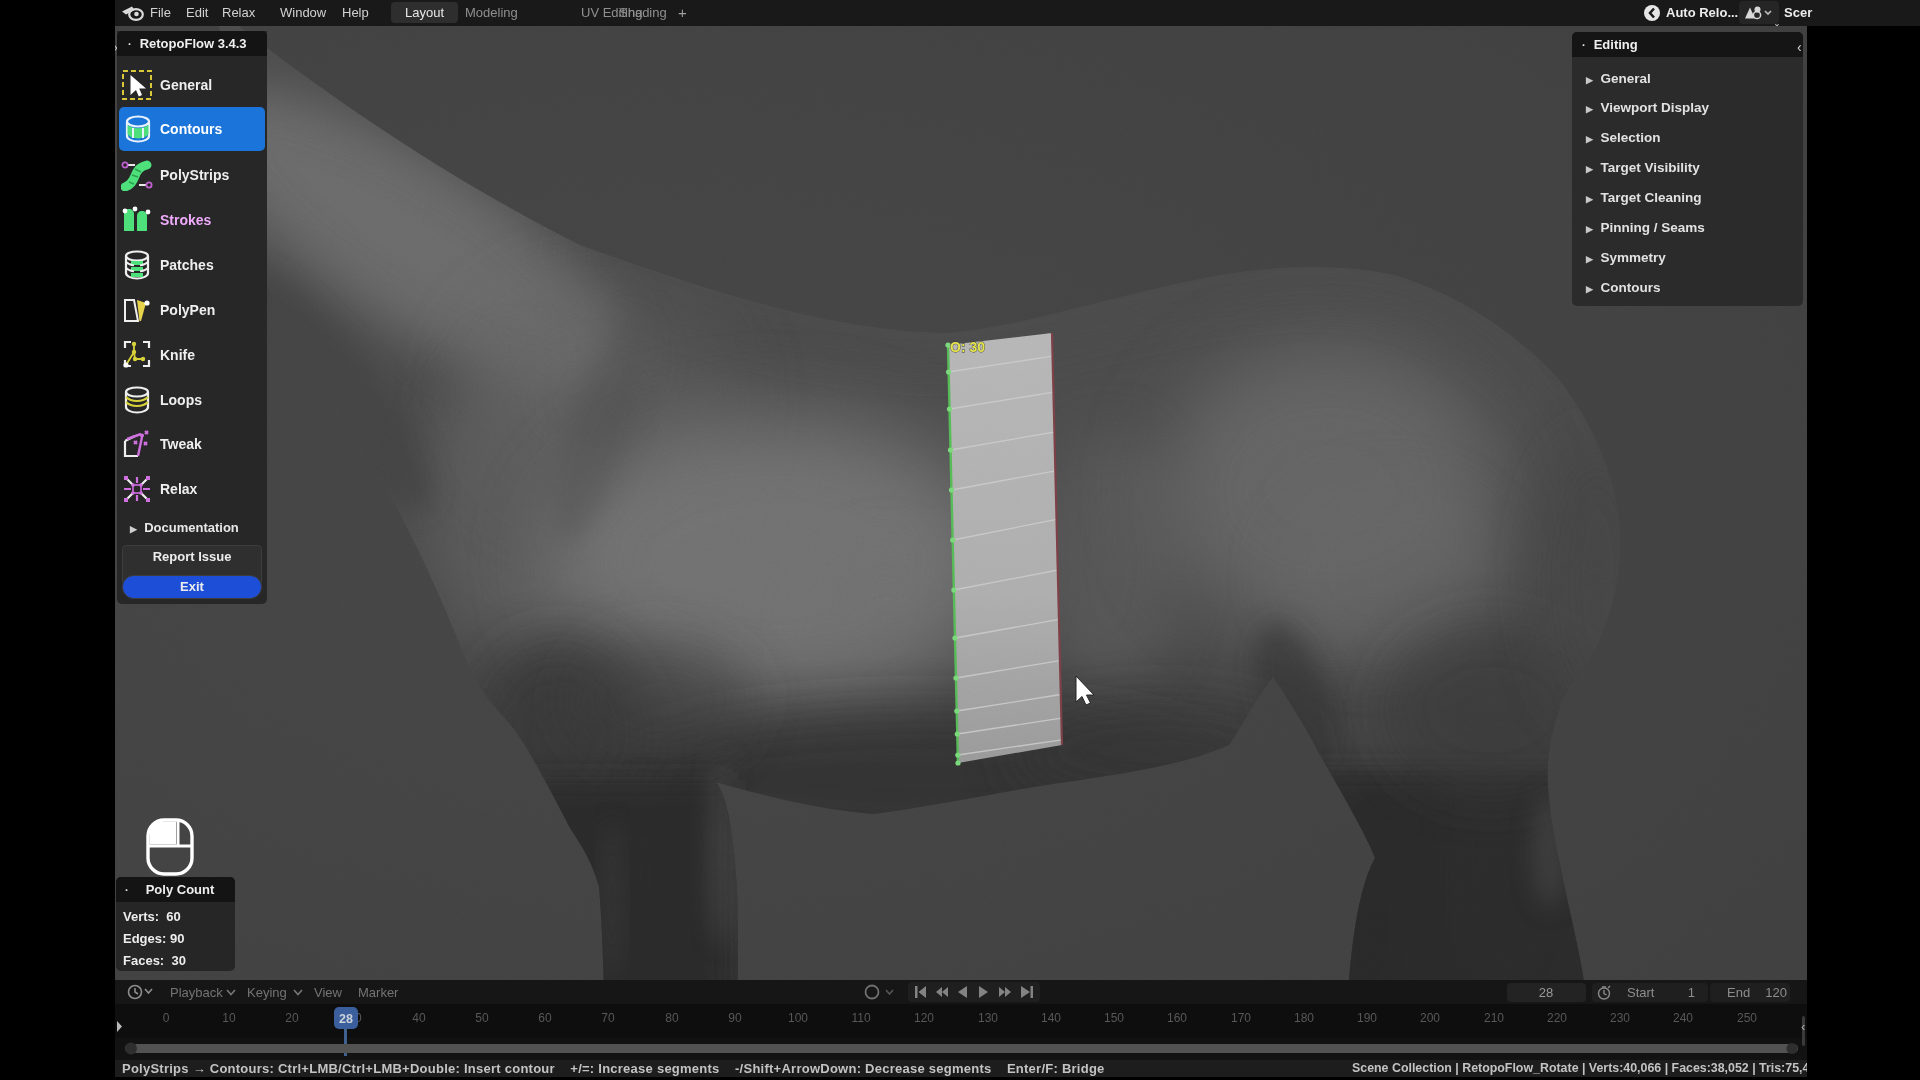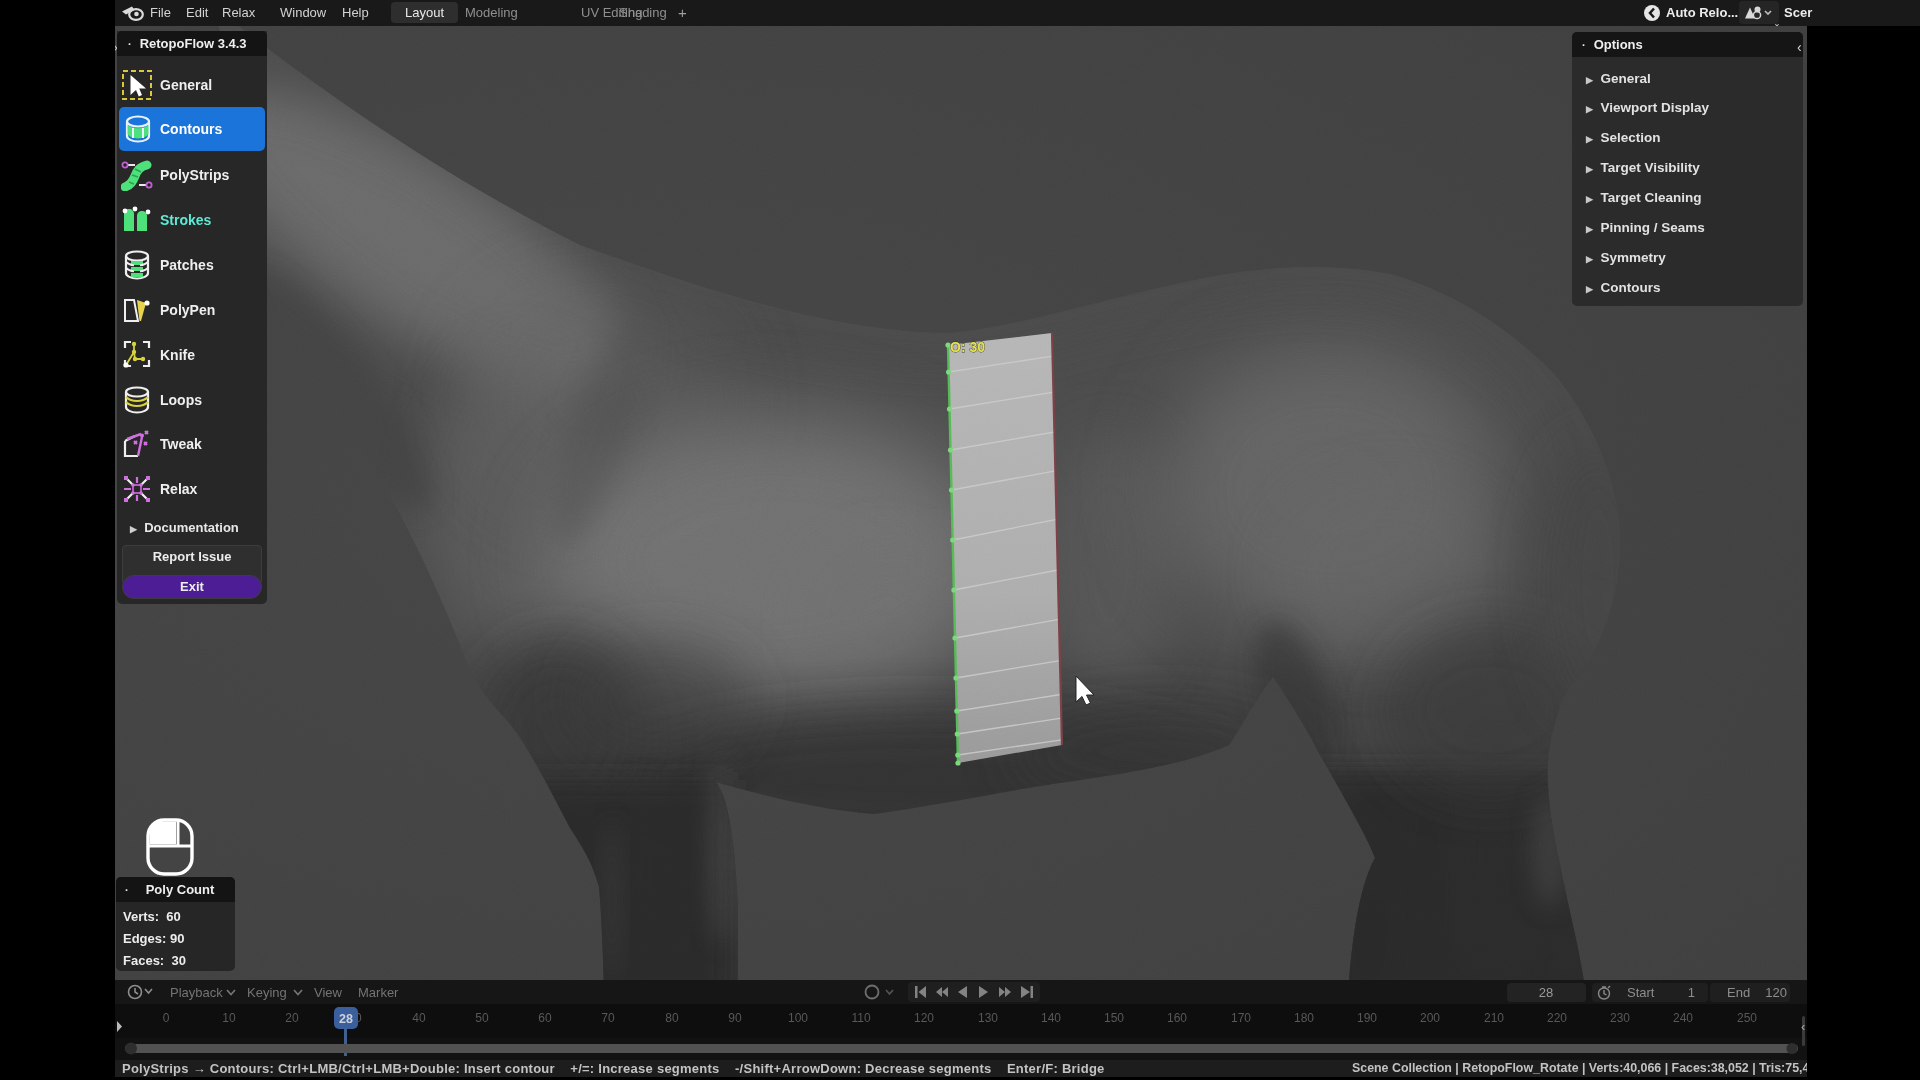--- a/index.html
+++ b/index.html
@@ -239,21 +239,21 @@
     </svg>
     <span class="abs" style="left:43px;top:136px;color:#efefef;font-size:14px;font-weight:bold;">PolyStrips</span>
 
     <svg class="abs" style="left:4px;top:173px" width="32" height="32" viewBox="0 0 32 32">
       <path d="M 3,10 C 3,7 5,5 8,5 C 11,5 13,7 13,10 L 13,27 L 3,27 Z" fill="#4ee07a"></path>
       <path d="M 16,12 C 16,9 18,7 21,7 C 24,7 26,9 26,12 L 26,27 L 16,27 Z" fill="#4ee07a"></path>
       <circle cx="4" cy="7" r="2.4" fill="#fff"></circle>
       <circle cx="14" cy="5" r="2.4" fill="#fff"></circle>
       <circle cx="27" cy="8" r="2.4" fill="#fff"></circle>
     </svg>
-    <span class="abs" style="left:43px;top:181px;color:#5eead4;font-size:14px;font-weight:bold;">Strokes</span>
+    <span class="abs" style="left:43px;top:181px;color:#f0abfc;font-size:14px;font-weight:bold;">Strokes</span>
 
     <svg class="abs" style="left:4px;top:218px" width="32" height="32" viewBox="0 0 32 32">
       <path d="M 5,7 L 5,24 C 5,27 10,29.5 16,29.5 C 22,29.5 27,27 27,24 L 27,7" fill="none" stroke="#efefef" stroke-width="2.2"></path>
       <ellipse cx="16" cy="7" rx="11" ry="4.5" fill="none" stroke="#efefef" stroke-width="2.2"></ellipse>
       <rect x="10" y="12" width="12" height="4" fill="#4ee07a"></rect>
       <rect x="10" y="18" width="12" height="4" fill="#4ee07a"></rect>
       <rect x="10" y="24" width="12" height="4" fill="#4ee07a"></rect>
       <path d="M 5,13 C 7,15 10,16 13,16.4 M 27,13 C 25,15 22,16 19,16.4 M 5,19 C 7,21 10,22 13,22.4 M 27,19 C 25,21 22,22 19,22.4" fill="none" stroke="#efefef" stroke-width="1.8"></path>
     </svg>
     <span class="abs" style="left:43px;top:226px;color:#efefef;font-size:14px;font-weight:bold;">Patches</span>
@@ -305,26 +305,26 @@
       <rect x="12" y="12" width="8" height="8" fill="none" stroke="#d070e0" stroke-width="1.6"></rect>
       <circle cx="12" cy="12" r="1.8" fill="#d070e0"></circle>
         <circle cx="20" cy="12" r="1.8" fill="#d070e0"></circle>
       <circle cx="12" cy="20" r="1.8" fill="#d070e0"></circle>
         <circle cx="20" cy="20" r="1.8" fill="#d070e0"></circle>
     </svg>
     <span class="abs" style="left:43px;top:450px;color:#efefef;font-size:14px;font-weight:bold;">Relax</span>
   </div>
   <div class="abs" style="left:13px;top:489px;color:#e8e8e8;font-size:13px;font-weight:bold;"><span style="font-size:9px;color:#cfcfcf;">▶</span>&nbsp;&nbsp;Documentation</div>
   <div class="abs" style="left:5px;top:514px;width:140px;height:40px;background:#2f2f2f;border:1px solid #3d3d3d;border-radius:4px;color:#ededed;font-size:13px;font-weight:bold;text-align:center;line-height:22px;">Report Issue</div>
-  <div class="abs" style="left:5px;top:544px;width:140px;height:24px;background:#4c1d95;border:1px solid #3d3d3d;border-radius:12px;color:#ededed;font-size:13px;font-weight:bold;text-align:center;line-height:22px;">Exit</div>
+  <div class="abs" style="left:5px;top:544px;width:140px;height:24px;background:#1d4ed8;border:1px solid #3d3d3d;border-radius:12px;color:#ededed;font-size:13px;font-weight:bold;text-align:center;line-height:22px;">Exit</div>
 </div>
 
 <div class="abs" style="left:1572px;top:32px;width:231px;height:274px;background:#2b2b2b;border-radius:5px;">
   <div class="abs" style="left:0;top:0;width:231px;height:25px;background:#151515;border-radius:5px 5px 0 0;color:#efefef;font-size:13px;font-weight:bold;line-height:25px;">
-    <span style="margin-left:10px;font-size:11px;">·</span><span style="margin-left:8px;">Options</span>
+    <span style="margin-left:10px;font-size:11px;">·</span><span style="margin-left:8px;">Editing</span>
   </div>
   <div class="abs" style="left:14px;top:39px;color:#e2e2e2;font-size:13.5px;font-weight:bold;"><span style="font-size:9px;color:#c8c8c8;">▶</span>&nbsp;&nbsp;General</div>
   <div class="abs" style="left:14px;top:68px;color:#e2e2e2;font-size:13.5px;font-weight:bold;"><span style="font-size:9px;color:#c8c8c8;">▶</span>&nbsp;&nbsp;Viewport Display</div>
   <div class="abs" style="left:14px;top:98px;color:#e2e2e2;font-size:13.5px;font-weight:bold;"><span style="font-size:9px;color:#c8c8c8;">▶</span>&nbsp;&nbsp;Selection</div>
   <div class="abs" style="left:14px;top:128px;color:#e2e2e2;font-size:13.5px;font-weight:bold;"><span style="font-size:9px;color:#c8c8c8;">▶</span>&nbsp;&nbsp;Target Visibility</div>
   <div class="abs" style="left:14px;top:158px;color:#e2e2e2;font-size:13.5px;font-weight:bold;"><span style="font-size:9px;color:#c8c8c8;">▶</span>&nbsp;&nbsp;Target Cleaning</div>
   <div class="abs" style="left:14px;top:188px;color:#e2e2e2;font-size:13.5px;font-weight:bold;"><span style="font-size:9px;color:#c8c8c8;">▶</span>&nbsp;&nbsp;Pinning / Seams</div>
   <div class="abs" style="left:14px;top:218px;color:#e2e2e2;font-size:13.5px;font-weight:bold;"><span style="font-size:9px;color:#c8c8c8;">▶</span>&nbsp;&nbsp;Symmetry</div>
   <div class="abs" style="left:14px;top:248px;color:#e2e2e2;font-size:13.5px;font-weight:bold;"><span style="font-size:9px;color:#c8c8c8;">▶</span>&nbsp;&nbsp;Contours</div>
 </div>

